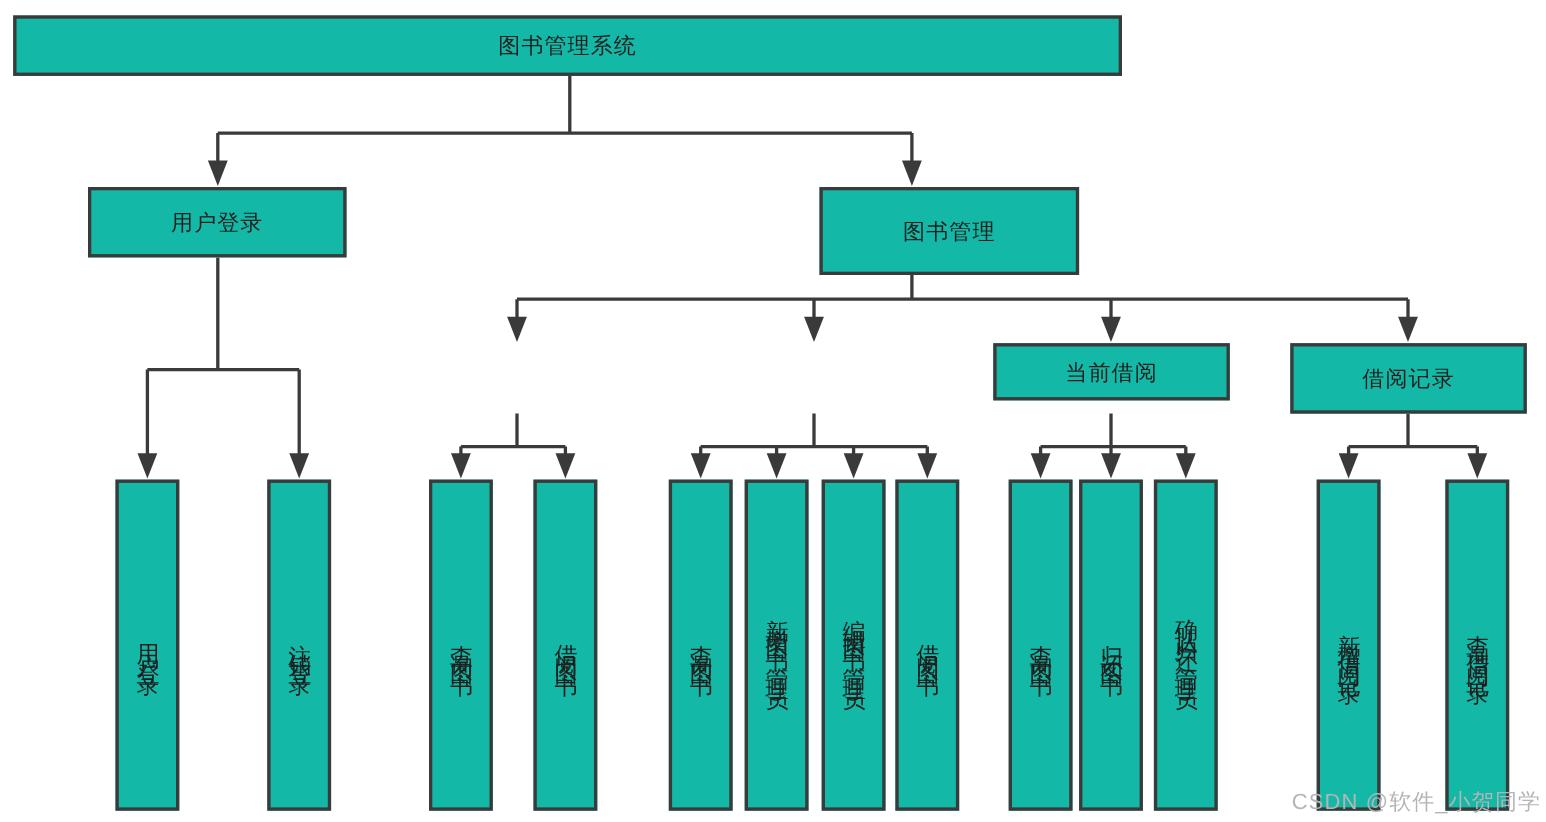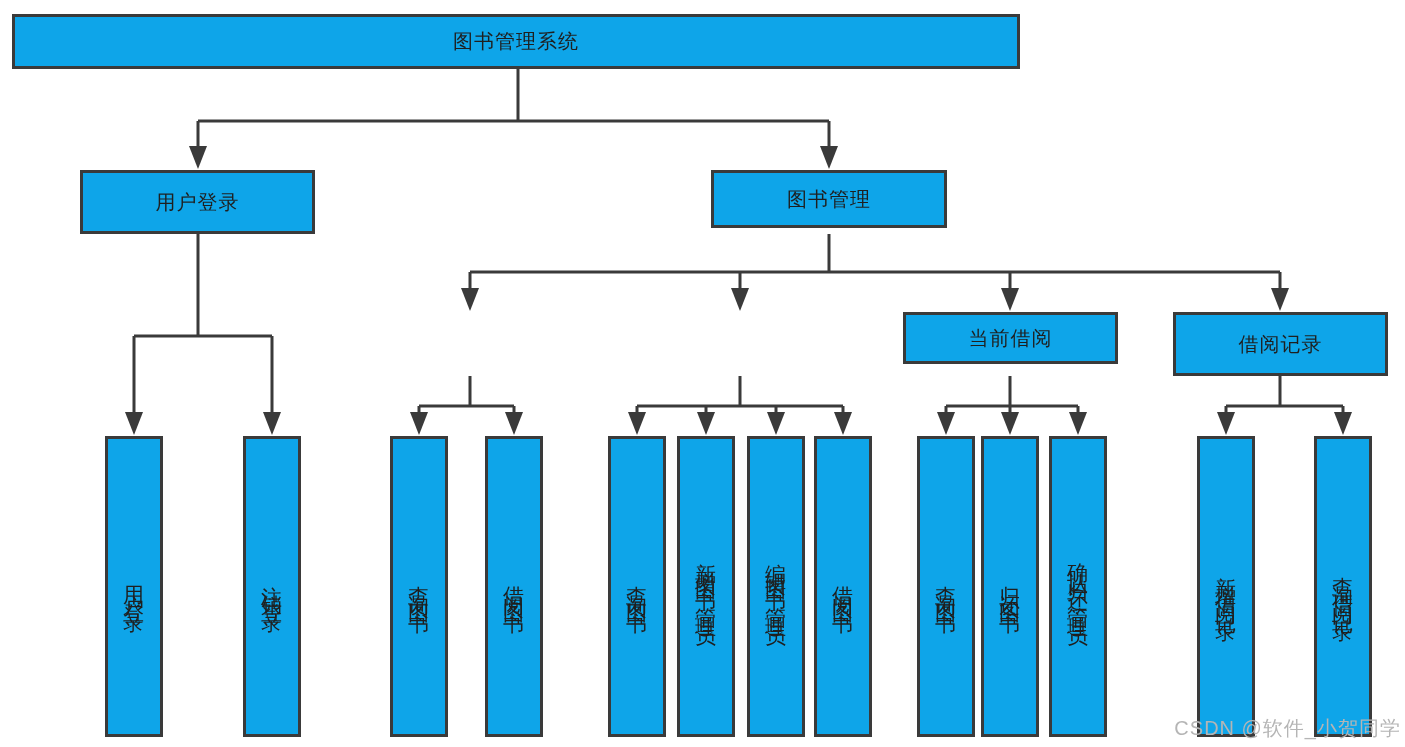--- a/index.html
+++ b/index.html
@@ -5,21 +5,21 @@
   html,body { margin:0; padding:0; background:#fff; }
   .canvas {
     position:relative; width:1405px; height:747px; background:#fff;
     font-family:"Liberation Sans","DejaVu Sans",sans-serif;
     overflow:hidden;
   }
   svg.connectors { position:absolute; left:0; top:0; z-index:1; }
   svg.connectors path { fill:none; stroke:var(--line,#3a3a3a); stroke-width:3; }
   svg.connectors polygon { fill:var(--line,#3a3a3a); stroke:none; }
   .node {
-    position:absolute; background:#0ea5e9; box-sizing:border-box;
+    position:absolute; background:#14b8a6; box-sizing:border-box;
     border:3px solid var(--line,#3a3a3a);
     display:flex; align-items:center; justify-content:center;
     color:var(--text,#1f1f1f); z-index:2;
   }
   .node.h span { font-size:20px; letter-spacing:1px; white-space:nowrap; }
   .node.v span {
     writing-mode:vertical-rl; font-size:21px; line-height:1;
     letter-spacing:9px;
   }
   .watermark {
@@ -70,21 +70,21 @@
     <polygon points="1334,412 1352,412 1343,435"></polygon>
   </svg>
 
   <div class="node h" style="left:12px;top:14px;width:1008px;height:55px">
     <span>图书管理系统</span>
   </div>
 
   <div class="node h" style="left:80px;top:170px;width:235px;height:64px">
     <span>用户登录</span>
   </div>
-  <div class="node h" style="left:711px;top:170px;width:236px;height:58px">
+  <div class="node h" style="left:745px;top:170px;width:236px;height:80px">
     <span>图书管理</span>
   </div>
 
   <div class="node h" style="left:903px;top:312px;width:215px;height:52px">
     <span>当前借阅</span>
   </div>
   <div class="node h" style="left:1173px;top:312px;width:215px;height:64px">
     <span>借阅记录</span>
   </div>
 

